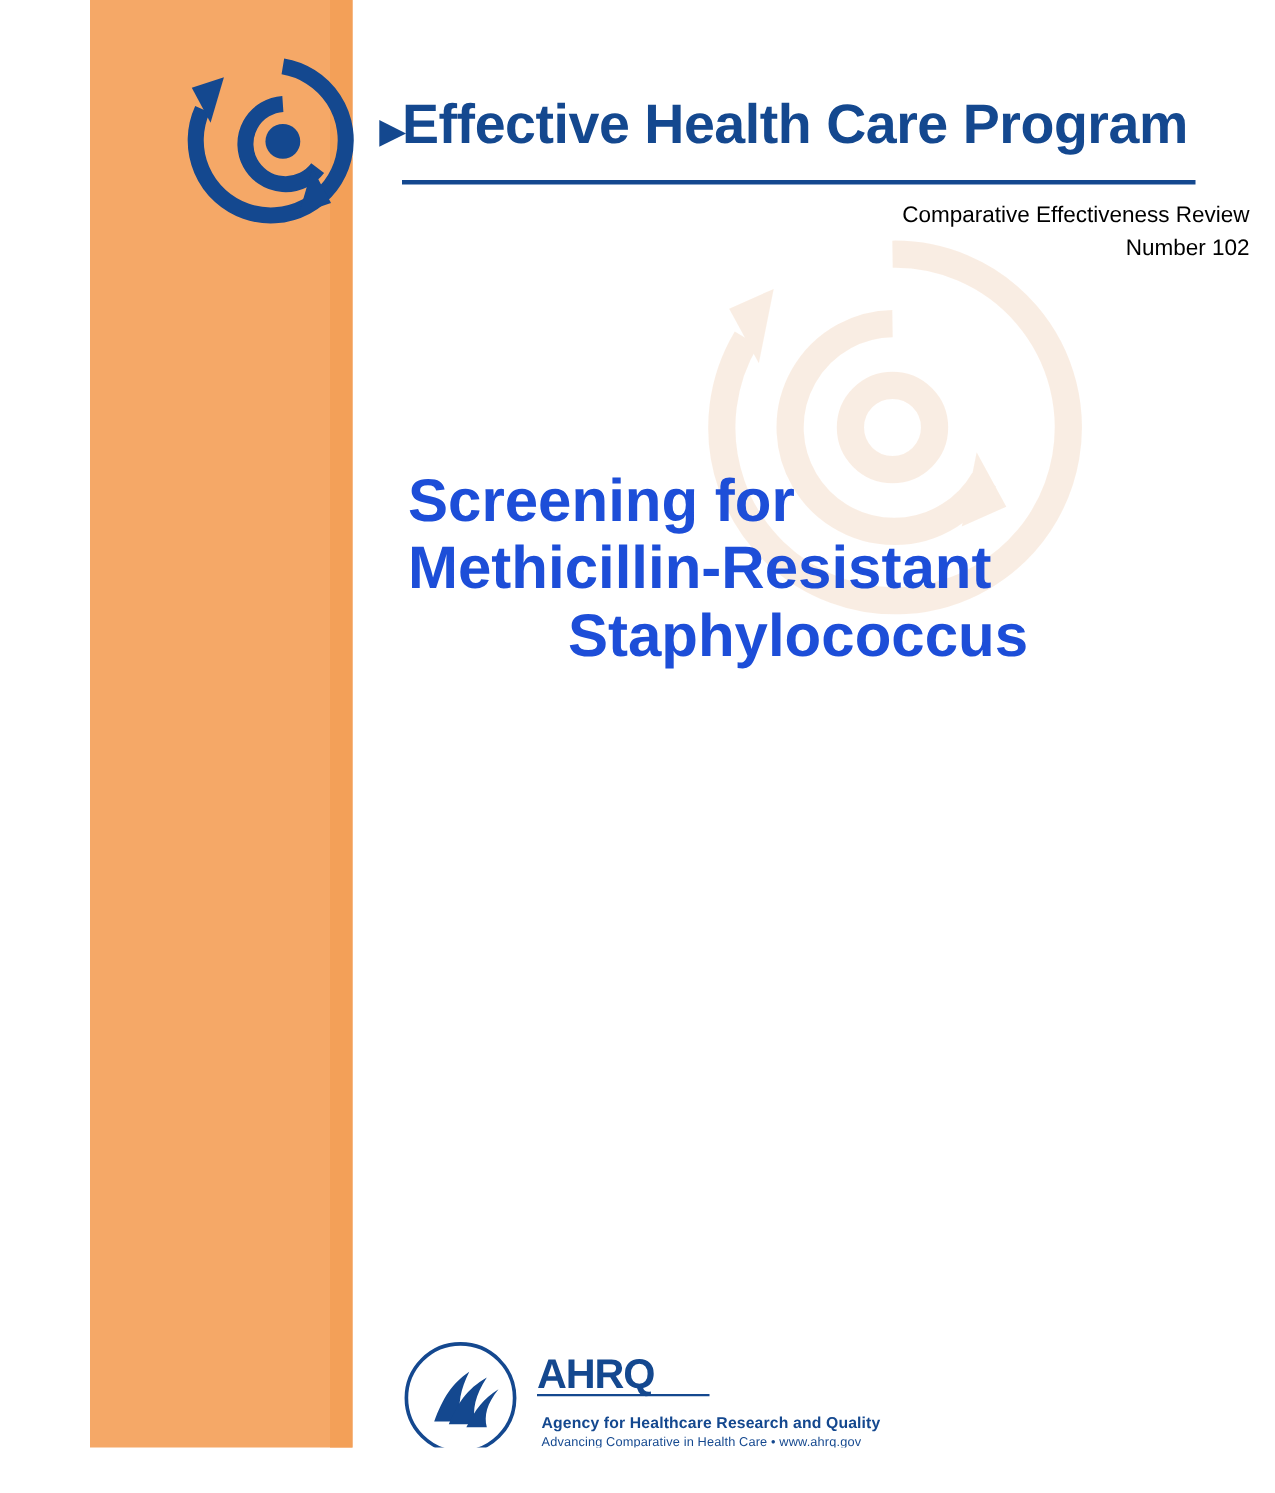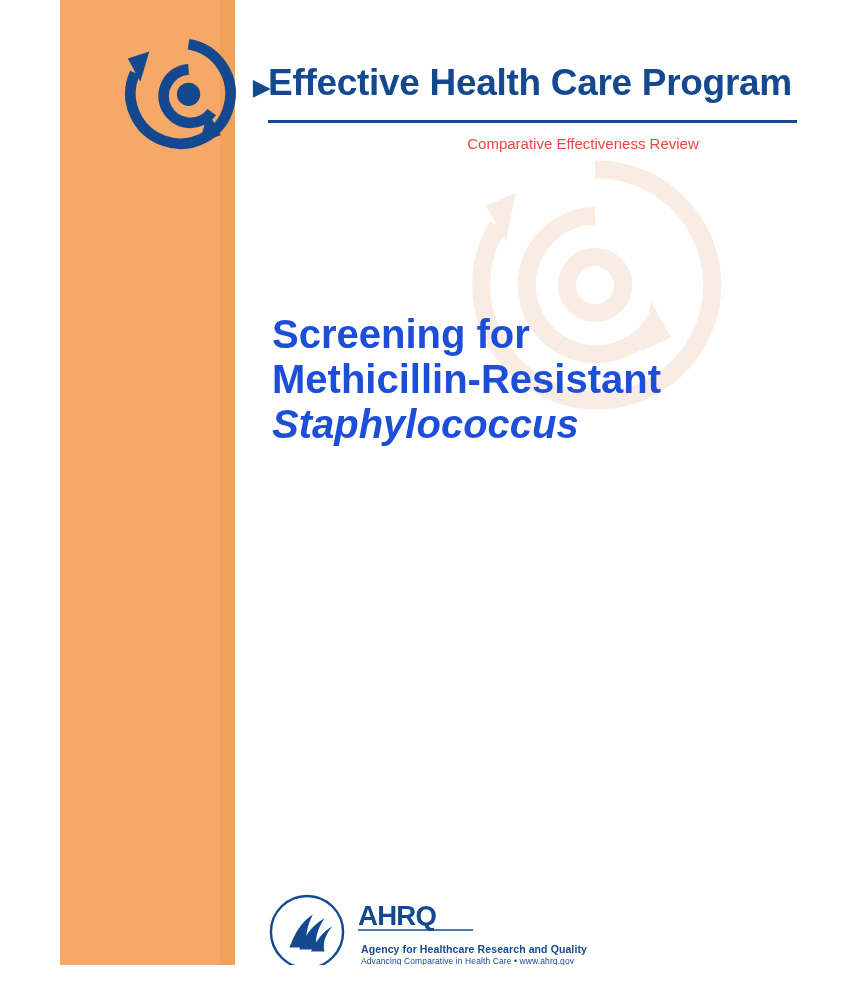--- a/index.html
+++ b/index.html
@@ -73,41 +73,41 @@
     left: 268px;
     top: 120px;
     width: 529px;
     height: 3px;
     background: #14488f;
   }
   .subtitle {
     position: absolute;
     right: 53px;
     top: 133px;
-    text-align: center;
-    color: #ef4444;
+    text-align: right;
+    color: #000000;
     font-size: 15px;
     line-height: 1.45;
     width: 500px;
   }
   .subtitle div { display: block; }
 
   
   .report-title {
     position: absolute;
     left: 272px;
     top: 312px;
     width: 520px;
     color: #1d4ed8;
     font-size: 40px;
     font-weight: bold;
     line-height: 1.12;
   }
   .report-title .ital {
-    font-style: italic;
+    text-align: center;
   }
 
   
   .agency-block {
     position: absolute;
     left: 268px;
     top: 893px;
     width: 420px;
     height: 80px;
   }
@@ -177,20 +177,21 @@
       <path d="M140 118 L116 126 L126 92 Z" fill="#14488f"></path>
       <path d="M176 56 L196 66 L176 76 Z" fill="#14488f"></path>
     </svg>
   </div>
 
   <div class="program-title">Effective Health Care Program</div>
   <div class="title-rule"></div>
 
   <div class="subtitle">
     <div>Comparative Effectiveness Review</div>
+    <div>Number 102</div>
   </div>
 
   <div class="report-title">
     <div>Screening for</div>
     <div>Methicillin-Resistant</div>
     <div class="ital">Staphylococcus</div>
   </div>
 
   <div class="agency-block">
     <div class="hhs-seal">

